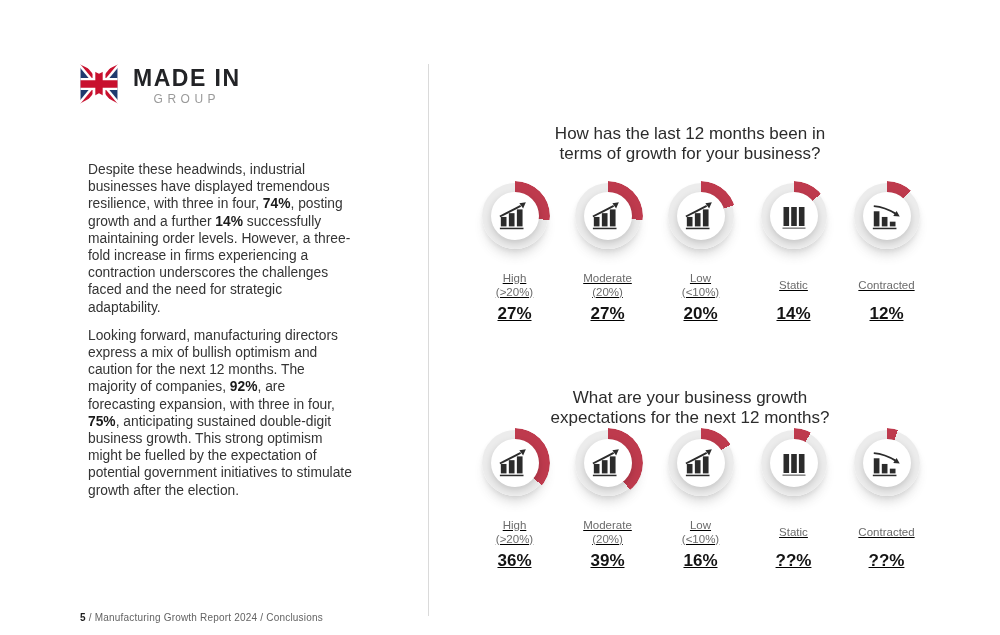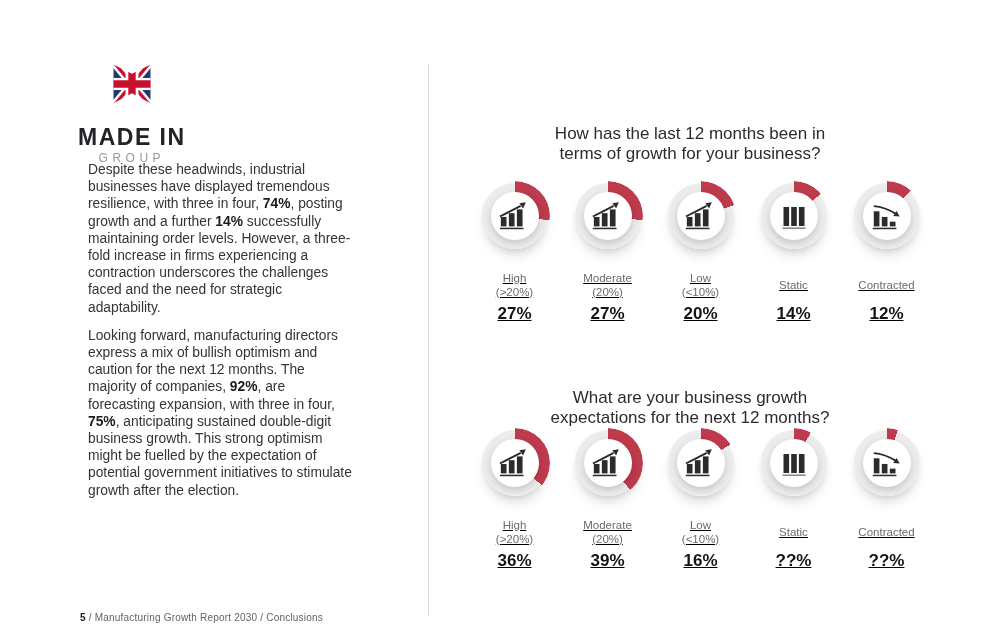--- a/index.html
+++ b/index.html
@@ -1,20 +1,20 @@
 <!DOCTYPE html>
 <html><head>
 <meta charset="utf-8">
 <style>
   html,body{margin:0;padding:0;background:#ffffff;}
   body{font-family:"Liberation Sans", sans-serif; -webkit-font-smoothing:antialiased;}
   .page{position:relative;width:1000px;height:635px;background:#ffffff;overflow:hidden;}
 
   
-  .logo{position:absolute;left:78px;top:60px;display:flex;align-items:center;gap:13px;flex-direction:column;}
+  .logo{position:absolute;left:78px;top:60px;display:flex;align-items:center;gap:13px;}
   .logo-text{display:flex;flex-direction:column;align-items:center;}
   .brand{font-size:23px;font-weight:700;letter-spacing:1.5px;color:#222326;line-height:24px;}
   .group{font-size:12px;letter-spacing:4.5px;color:#9a9a9a;margin-top:2px;}
 
   
   .vdivider{position:absolute;left:428px;top:64px;width:1px;height:552px;background:#dadada;}
 
   
   .intro{position:absolute;left:80px;top:161px;width:274px;font-size:13.8px;line-height:17.2px;color:#343434;}
   .intro p{margin:0 0 11px 8px;}
@@ -271,15 +271,15 @@
             </svg>
           </div>
         </div>
         <div class="glabel">
           <div>Contracted</div>
         </div>
         <div class="gvalue">??%</div>
       </div>
     </div>
 
-  <div class="footer"><b>5</b><span> / Manufacturing Growth Report 2030 / Conclusions</span></div>
+  <div class="footer"><b>5</b><span> / Manufacturing Growth Report 2024 / Conclusions</span></div>
 
 </div>
 
 </body></html>

